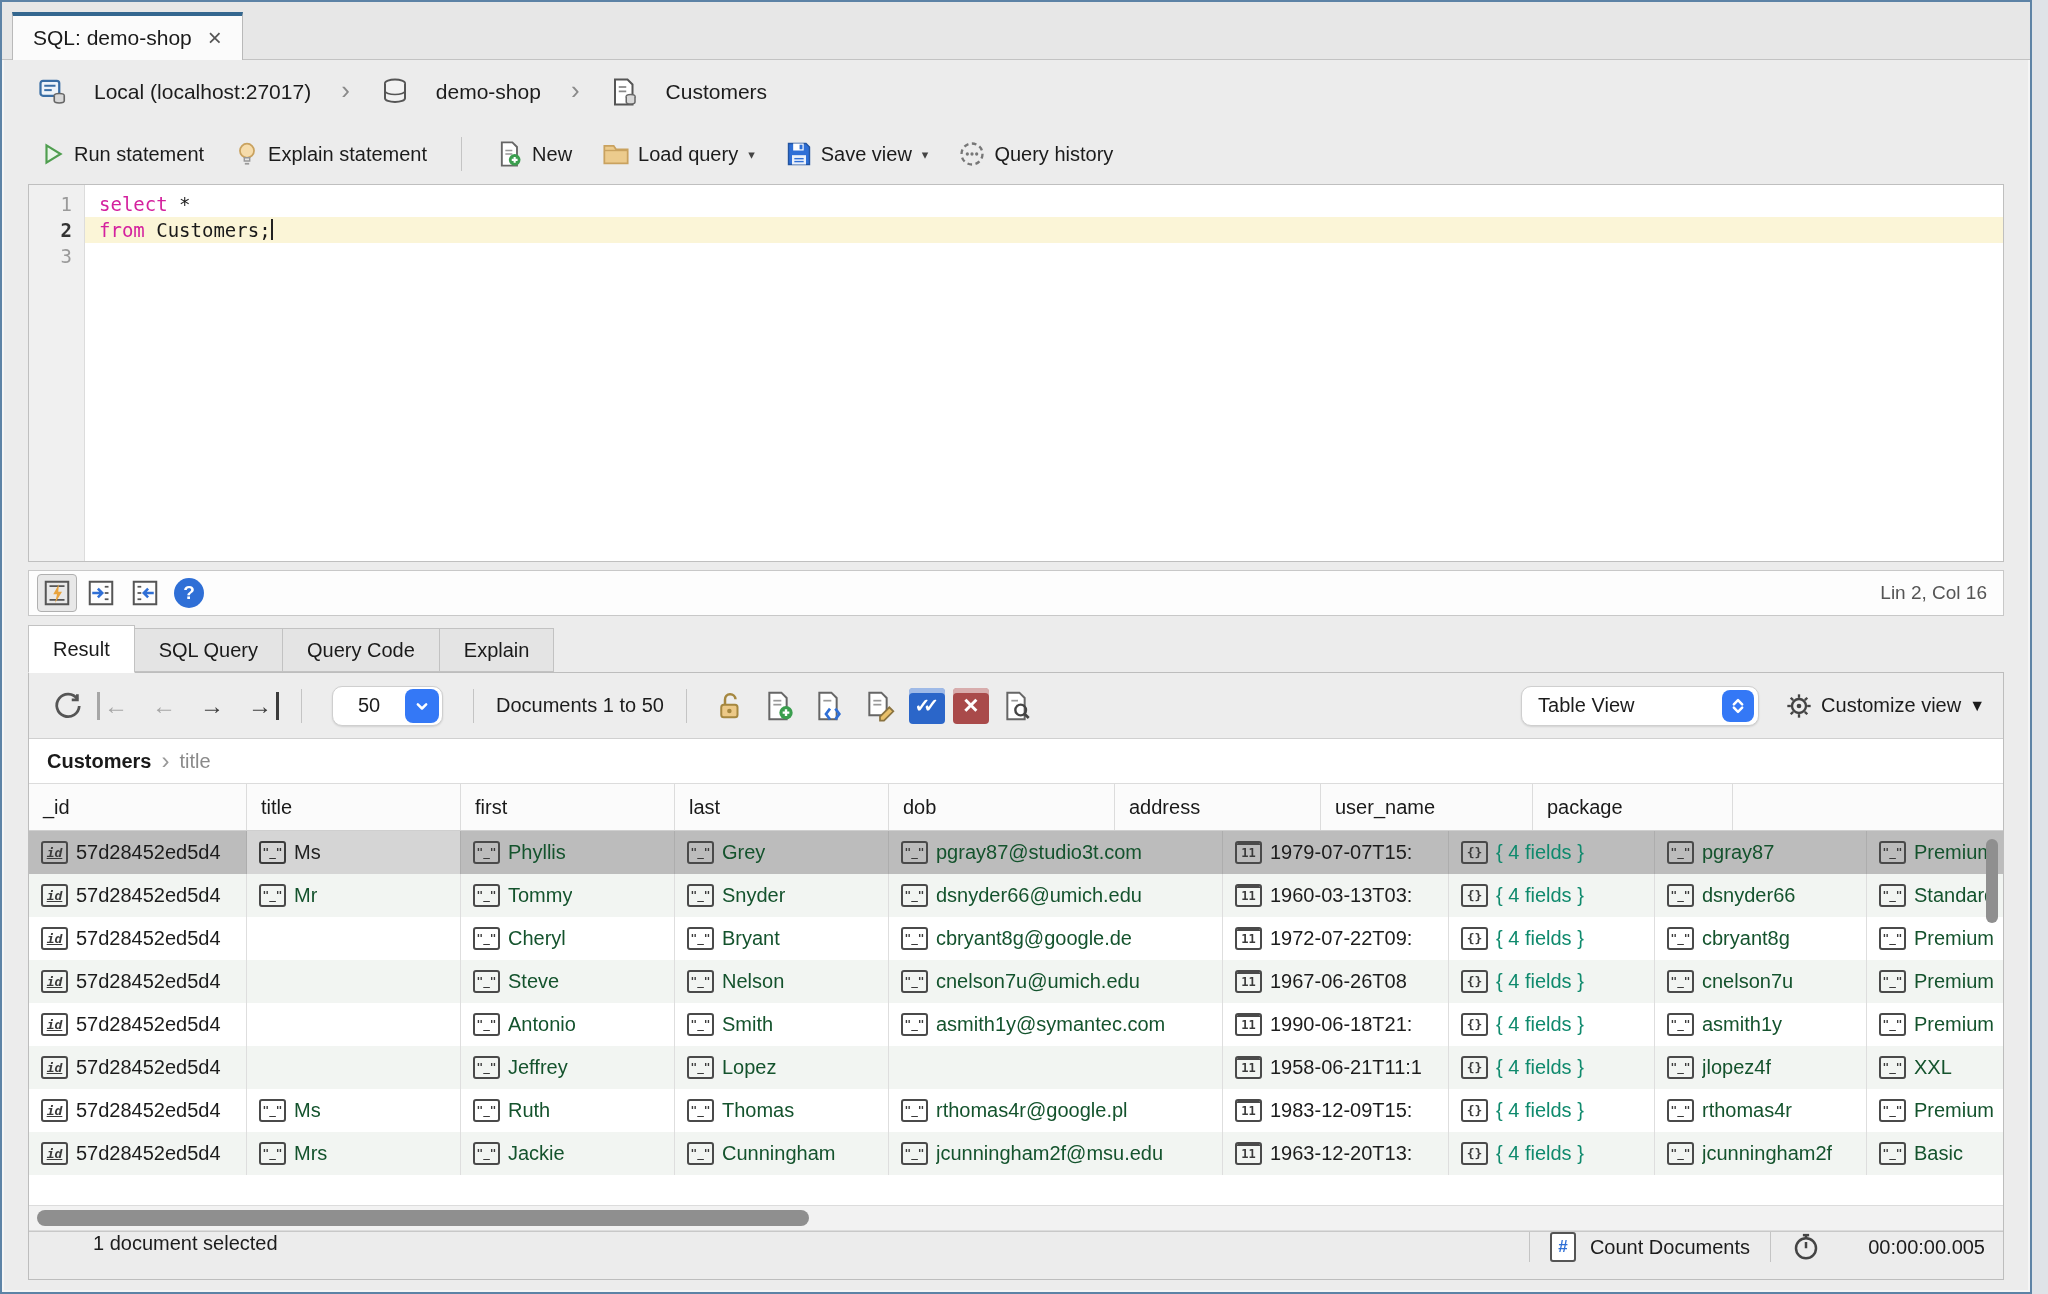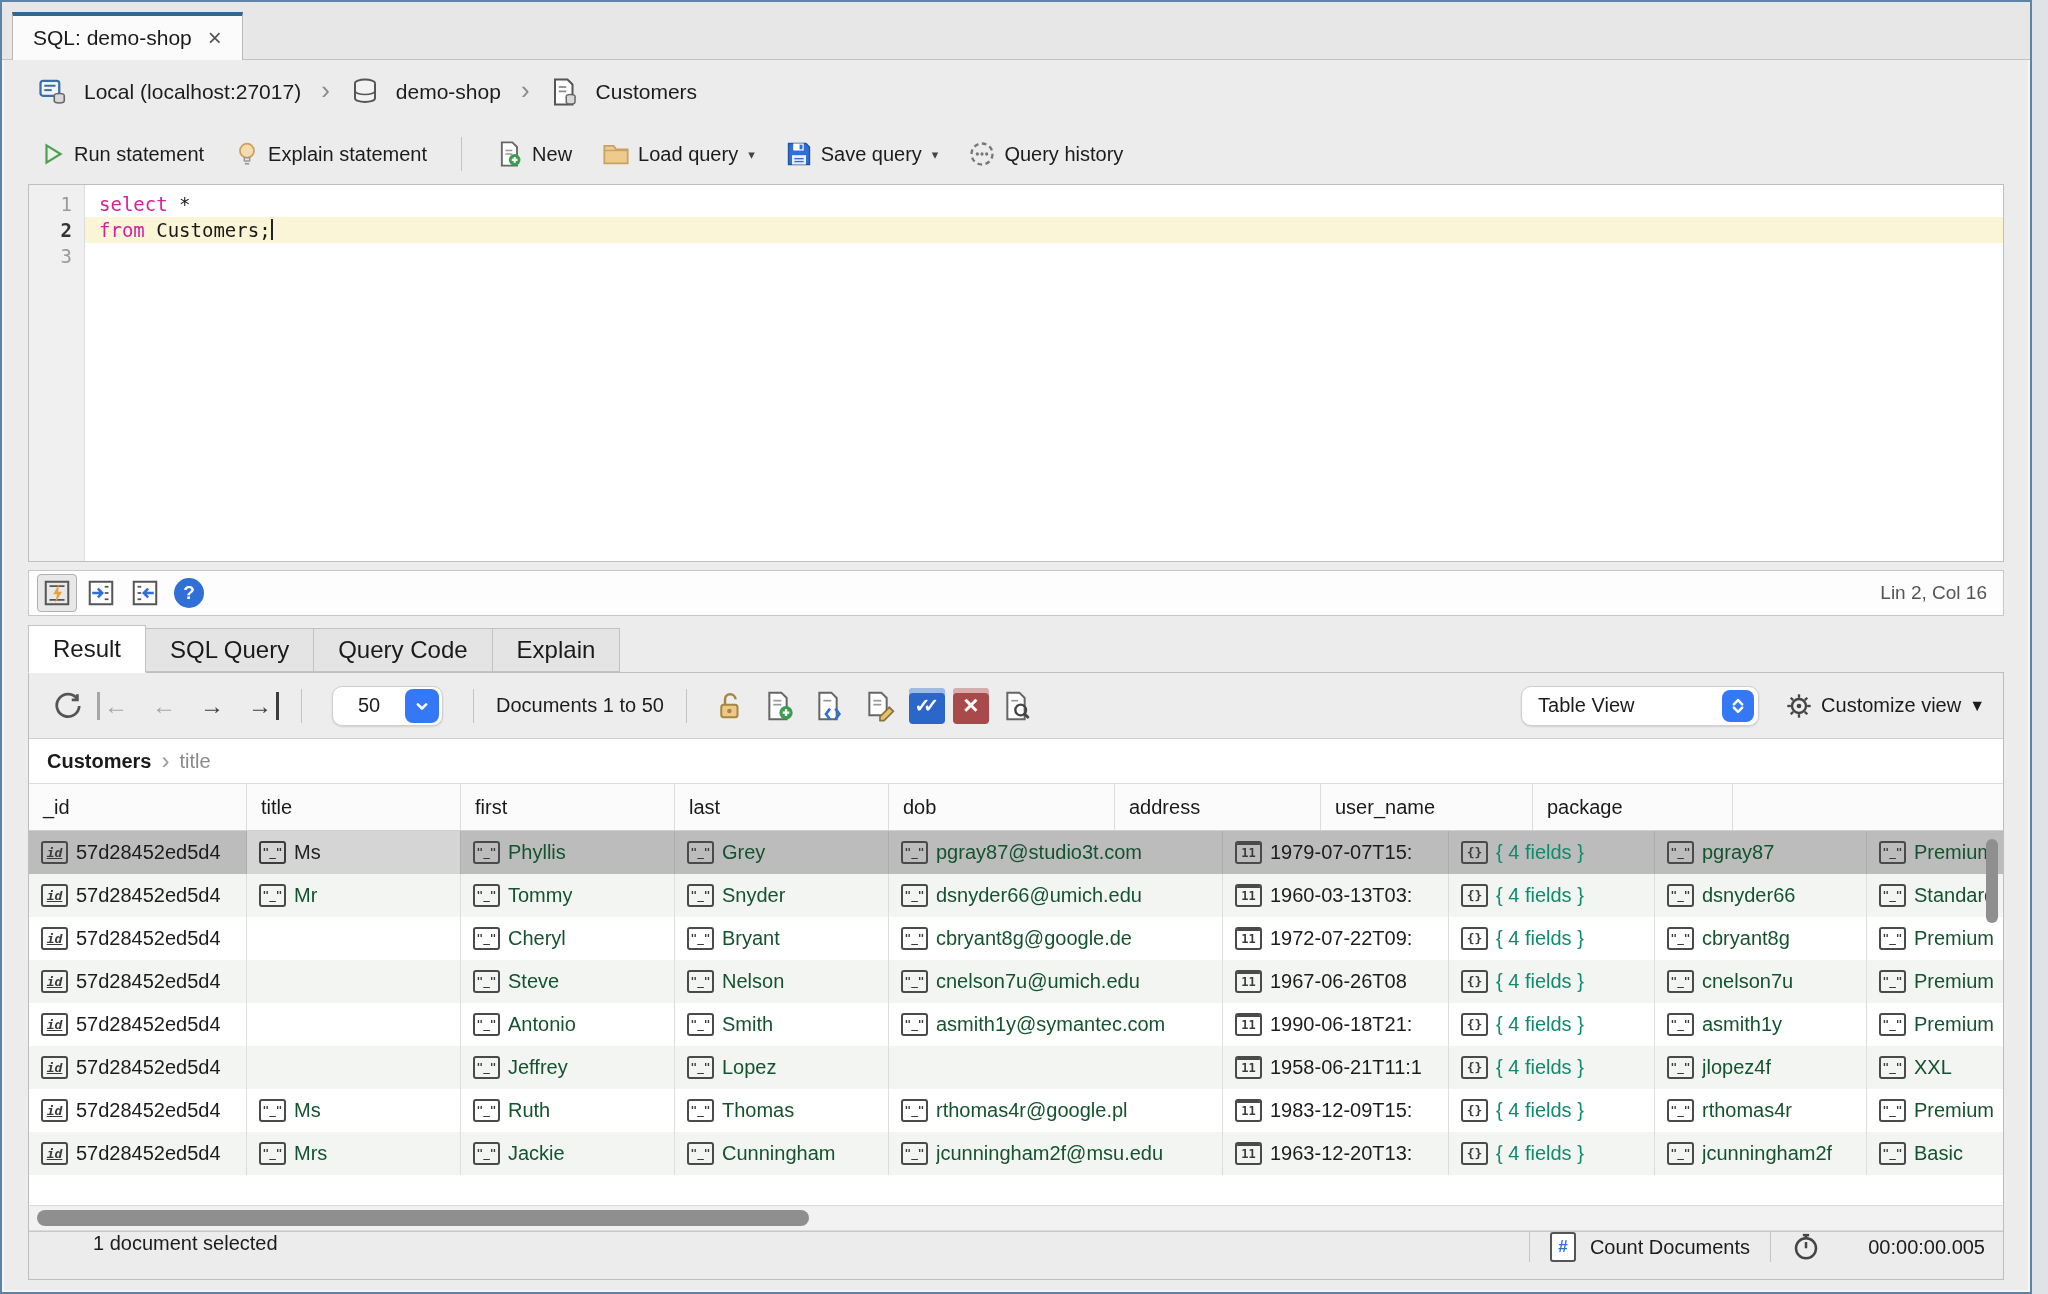--- a/index.html
+++ b/index.html
@@ -5,21 +5,21 @@
   html,body{margin:0;padding:0;background:#dfe3e8;font-family:"Liberation Sans",sans-serif;}
   *{box-sizing:border-box;}
   .window{width:2032px;height:1294px;background:#ececec;border:2px solid #5d83a6;box-shadow:inset 0 0 0 2px #f5f5f5;display:flex;flex-direction:column;overflow:hidden;}
 
   
   .tabbar{height:58px;background:#e7e7e7;display:flex;align-items:flex-end;padding-left:10px;border-bottom:1px solid #c3c3c3;flex:none;}
   .doc-tab{height:48px;background:#fbfbfb;border:1px solid #b9b9b9;border-top:4px solid #34678f;border-bottom:none;display:flex;align-items:center;gap:16px;padding:0 20px;margin-bottom:-1px;font-size:21px;color:#1a1a1a;}
   .doc-tab .close{color:#555;font-size:24px;line-height:1;}
 
   
-  .crumbbar{height:64px;display:flex;align-items:center;gap:16px;padding-left:36px;font-size:21px;color:#1c1c1c;flex:none;}
+  .crumbbar{height:64px;display:flex;align-items:center;gap:26px;padding-left:36px;font-size:21px;color:#1c1c1c;flex:none;}
   .crumb-sep{color:#8a8a8a;font-size:26px;margin:0 4px 4px 4px;}
   .ico{display:inline-flex;align-items:center;justify-content:center;flex:none;}
 
   
   .toolbar{height:60px;display:flex;align-items:center;gap:10px;padding-left:28px;font-size:20px;color:#1c1c1c;flex:none;}
   .tbtn{display:flex;align-items:center;gap:8px;padding:6px 10px;border-radius:4px;}
   .vsep{width:1px;height:34px;background:#c4c4c4;margin:0 14px;}
   .dd{font-size:13px;color:#444;margin-left:2px;}
 
   
@@ -35,21 +35,21 @@
 
   
   .edfooter{margin:8px 26px 0 26px;height:46px;background:#fdfdfd;border:1px solid #c8c8c8;display:flex;align-items:center;padding:0 16px 0 8px;flex:none;}
   .edico{width:40px;height:38px;display:flex;align-items:center;justify-content:center;margin-right:4px;border-radius:4px;}
   .edico.pressed{border:1px solid #b0b0b0;background:#e8e8e8;}
   .help-circ{width:30px;height:30px;border-radius:50%;background:#2f6fd6;color:#fff;font-size:19px;font-weight:bold;display:flex;align-items:center;justify-content:center;}
   .lincol{margin-left:auto;color:#555;font-size:19px;}
 
   
   .rtabs{display:flex;align-items:flex-end;margin:8px 26px 0 26px;height:48px;flex:none;}
-  .rtab{height:44px;display:flex;align-items:center;padding:0 24px;background:#e4e4e4;border:1px solid #c2c2c2;margin-right:-1px;font-size:24px;color:#1a1a1a;position:relative;}
+  .rtab{height:44px;display:flex;align-items:center;padding:0 24px;background:#e4e4e4;border:1px solid #c2c2c2;margin-right:-1px;font-size:20px;color:#1a1a1a;position:relative;}
   .rtab.active{background:#fff;border-bottom-color:#fff;z-index:3;height:48px;margin-bottom:-1px;}
 
   
   .panel{flex:1;margin:0 26px 12px 26px;border:1px solid #bdbdbd;background:#fff;display:flex;flex-direction:column;min-height:0;position:relative;z-index:2;}
   .rtoolbar{height:66px;background:#ededed;border-bottom:1px solid #d0d0d0;display:flex;align-items:center;padding:0 18px;gap:8px;flex:none;font-size:20px;color:#1c1c1c;}
   .navarr{font-size:24px;padding:0 8px;}
   .dim{color:#a6a6a6;}
   .dark{color:#3c3c3c;}
   .bfirst{border-left:3px solid #a6a6a6;padding-left:4px;}
   .blast{border-right:3px solid #3c3c3c;padding-right:4px;}
@@ -197,21 +197,21 @@
       <span class="ico">
           <svg width="28" height="28" viewBox="0 0 24 24">
             <path d="M3 3h15l3 3v15H3z" fill="#2f6fd6" stroke="#24549f" stroke-width="1.2"></path>
             <rect x="7" y="3" width="9" height="6" fill="#fff"></rect>
             <rect x="12.5" y="4" width="2.5" height="4" fill="#2f6fd6"></rect>
             <rect x="6" y="13" width="12" height="8" fill="#eaf0fa"></rect>
             <line x1="8" y1="16" x2="16" y2="16" stroke="#2f6fd6" stroke-width="1.2"></line>
             <line x1="8" y1="18.5" x2="16" y2="18.5" stroke="#2f6fd6" stroke-width="1.2"></line>
           </svg>
         </span>
-      <span>Save query</span>
+      <span>Save view</span>
       <span class="dd">▾</span>
     </div>
     <div class="tbtn">
       <span class="ico">
           <svg width="28" height="28" viewBox="0 0 24 24">
             <circle cx="12" cy="12" r="9" fill="none" stroke="#777" stroke-width="2" stroke-dasharray="4 3"></circle>
             <circle cx="8" cy="12" r="1.4" fill="#777"></circle>
             <circle cx="12" cy="12" r="1.4" fill="#777"></circle>
             <circle cx="16" cy="12" r="1.4" fill="#777"></circle>
           </svg>

